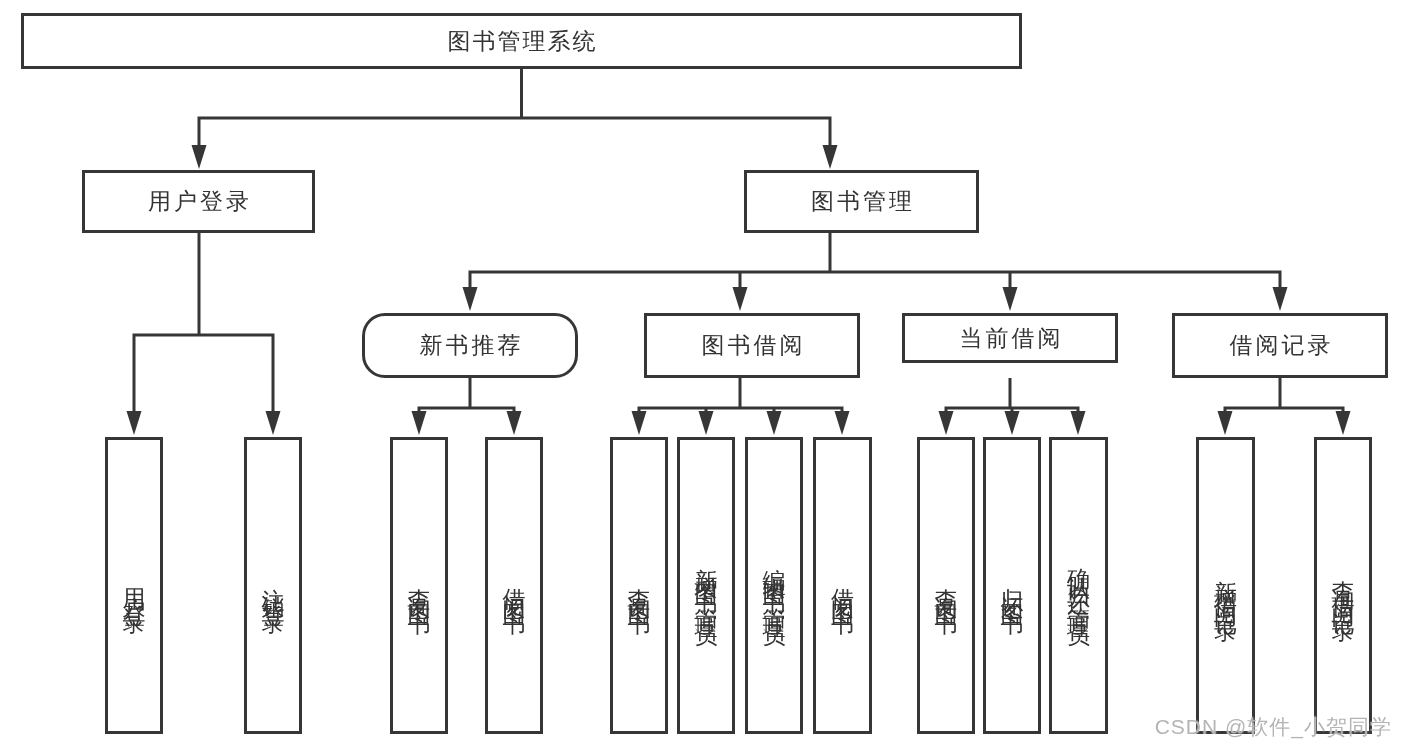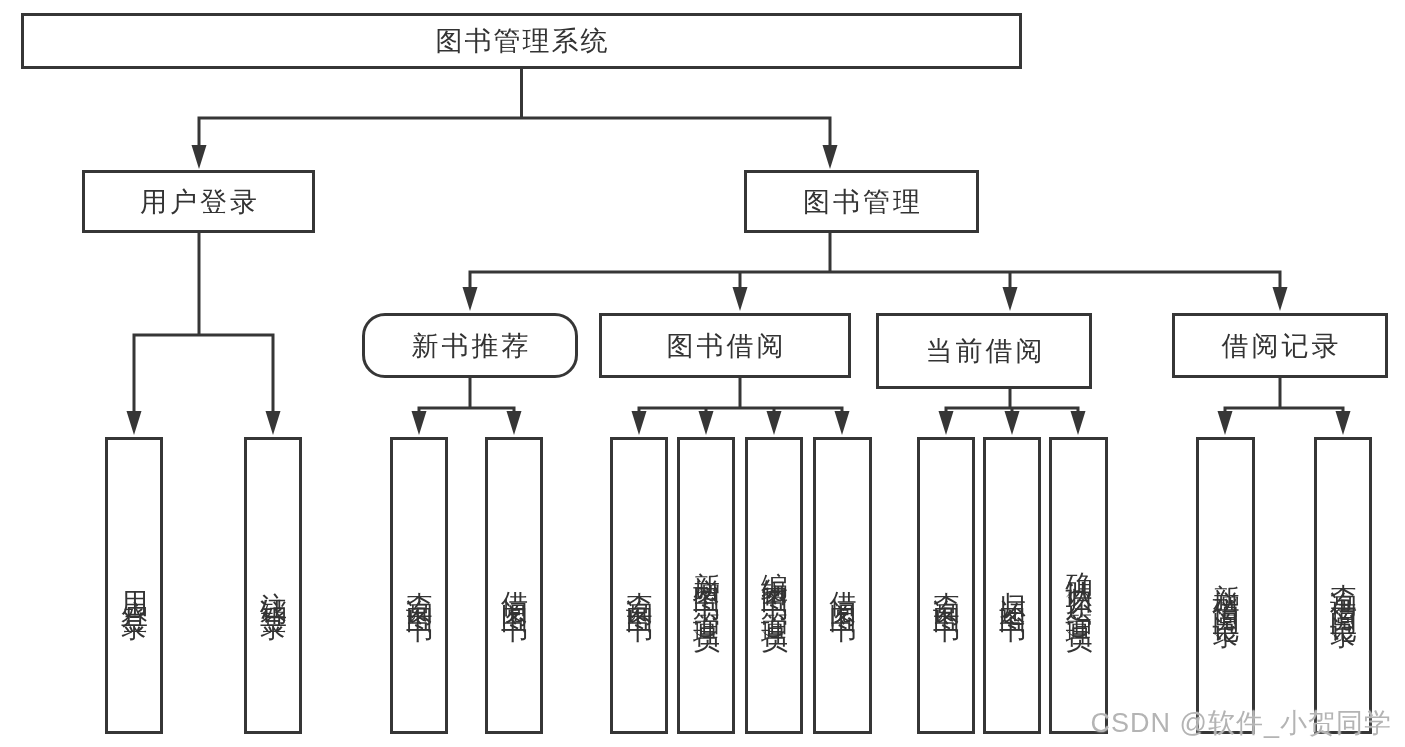--- a/index.html
+++ b/index.html
@@ -19,35 +19,35 @@
   .wires{position:absolute;left:0;top:0;width:1405px;height:747px;}
   .wire{stroke:var(--line);stroke-width:3;fill:none;}
   .arrow{fill:var(--line);stroke:none;}
   .node{
     position:absolute;
     box-sizing:border-box;
     border:3px solid var(--line);
     background:var(--bg);
     color:var(--text);
     display:flex;align-items:center;justify-content:center;
-    font-size:27px;
+    font-size:23px;
     white-space:nowrap;
   }
   .h{letter-spacing:3px;text-indent:3px;}
   .root-node{letter-spacing:2px;text-indent:2px;}
   .v{
     writing-mode:vertical-rl;
     text-orientation:mixed;
     letter-spacing:8px;
     line-height:1;
   }
   .watermark{
     position:absolute;
     right:13px;bottom:6px;
-    font-size:27px;
+    font-size:21px;
     color:var(--wm);
     letter-spacing:1px;
     text-shadow:0 0 2px #fff;
   }
 </style>
 </head>
 <body>
 
 <div class="canvas">
 
@@ -98,22 +98,22 @@
     <polygon class="arrow" points="1225,435 1217.5,411 1232.5,411"></polygon>
     <polygon class="arrow" points="1343,435 1335.5,411 1350.5,411"></polygon>
   </svg>
 
   <div class="node h root-node" style="left:21px;top:13px;width:1001px;height:56px;">图书管理系统</div>
 
   <div class="node h" style="left:82px;top:170px;width:233px;height:63px;">用户登录</div>
   <div class="node h" style="left:712px;top:170px;width:235px;height:63px;margin-left:32px;">图书管理</div>
 
   <div class="node h" style="left:362px;top:313px;width:216px;height:65px;border-radius:23px;">新书推荐</div>
-  <div class="node h" style="left:599px;top:313px;width:252px;height:65px;">图书借阅</div>
-  <div class="node h" style="left:876px;top:313px;width:216px;height:76px;">当前借阅</div>
+  <div class="node h" style="left:644px;top:313px;width:216px;height:65px;">图书借阅</div>
+  <div class="node h" style="left:902px;top:313px;width:216px;height:50px;">当前借阅</div>
   <div class="node h" style="left:1172px;top:313px;width:216px;height:65px;">借阅记录</div>
 
   <div class="node v" style="left:105px;top:437px;width:58px;height:297px;">用户登录</div>
   <div class="node v" style="left:244px;top:437px;width:58px;height:297px;">注销登录</div>
 
   <div class="node v" style="left:390px;top:437px;width:58px;height:297px;">查询图书</div>
   <div class="node v" style="left:485px;top:437px;width:58px;height:297px;">借阅图书</div>
 
   <div class="node v" style="left:610px;top:437px;width:58px;height:297px;">查询图书</div>
   <div class="node v" style="left:677px;top:437px;width:58px;height:297px;">新增图书（管理员）</div>

